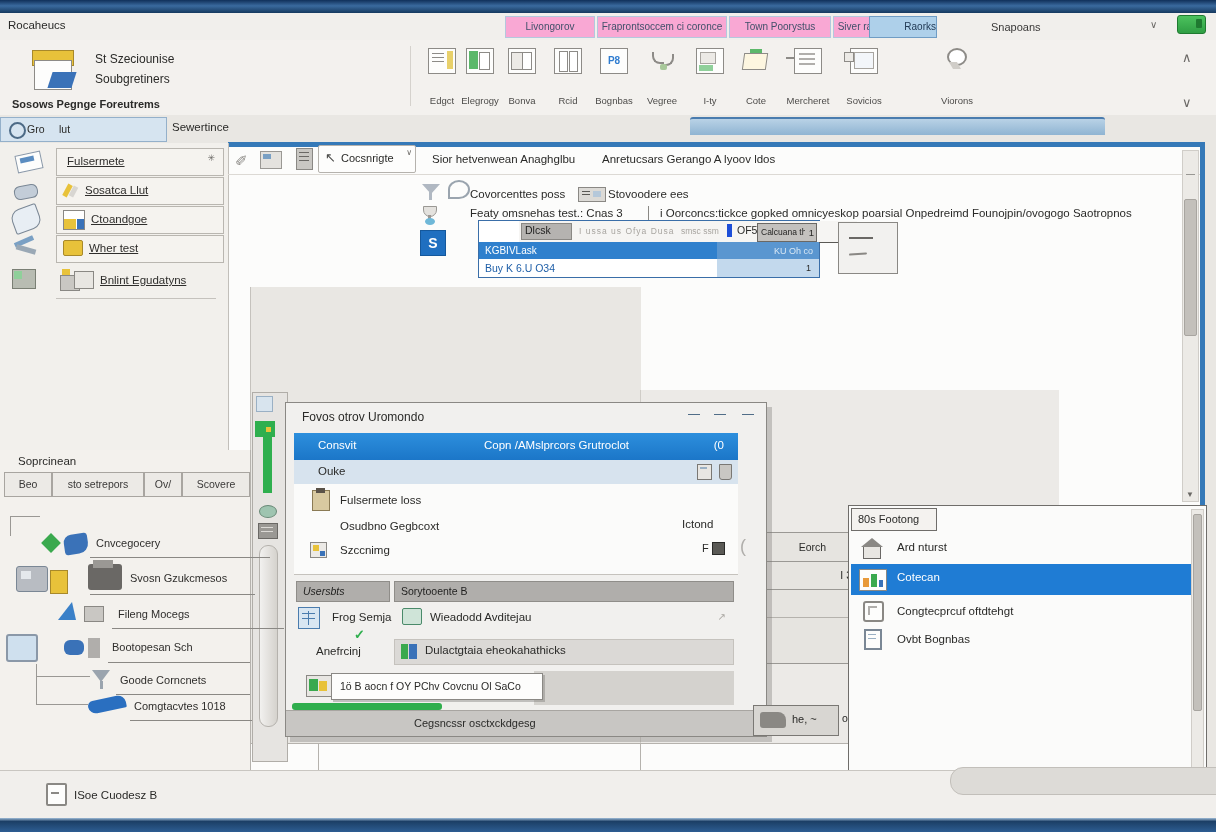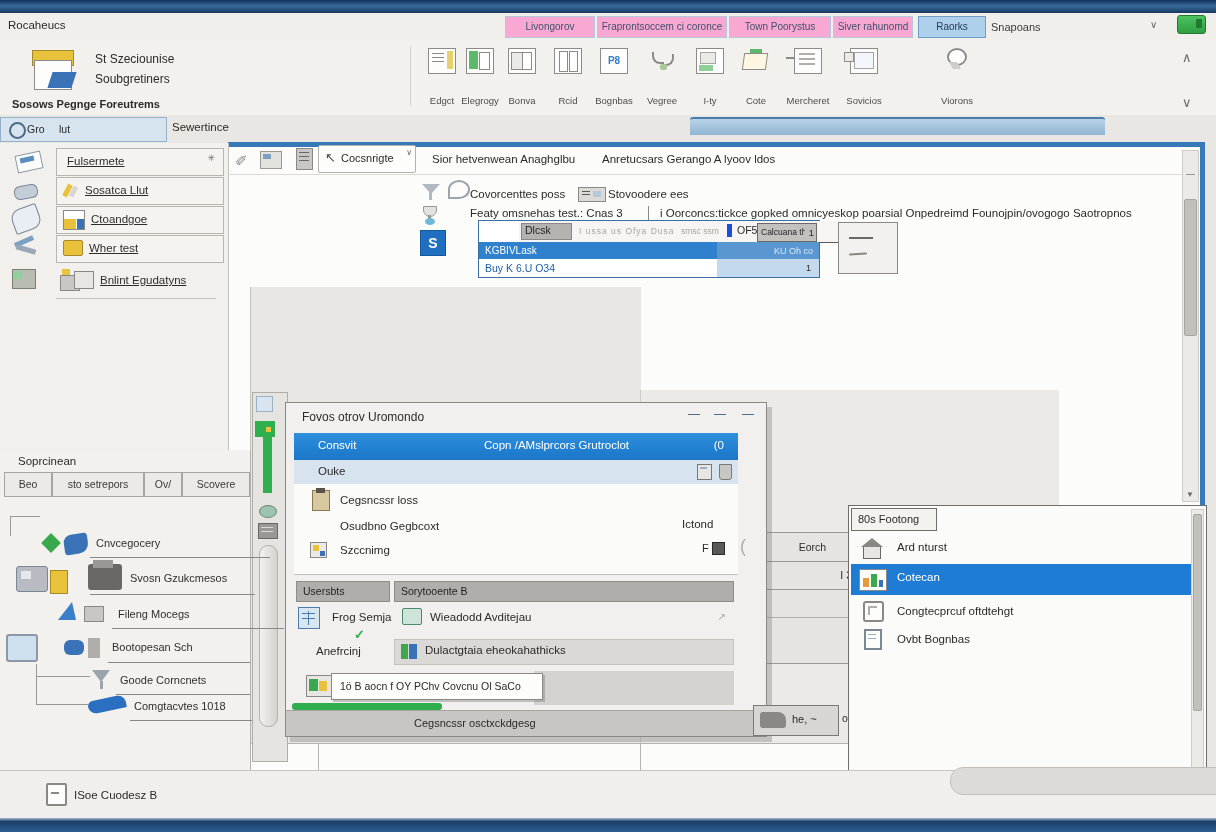--- a/index.html
+++ b/index.html
@@ -49,21 +49,21 @@
 <div class="frame">
 
   <div class="abs titlebar"></div>
 
   <div class="abs menubar">
     <span class="abs t115 dark" style="left:8px;top:6px;">Rocaheucs</span>
     <span class="mtab" style="left:505px;width:88px;">Livongorov</span>
     <span class="mtab" style="left:597px;width:128px;">Fraprontsoccem ci coronce</span>
     <span class="mtab" style="left:729px;width:100px;">Town Poorystus</span>
     <span class="mtab" style="left:833px;width:78px;">Siver rahunomd</span>
-    <span class="mtab active" style="left:918px;width:66px;">Raorks</span>
+    <span class="mtab active" style="left:869px;width:66px;text-align:right;">Raorks</span>
     <span class="mtab plain" style="left:990px;width:74px;text-align:left;">Snapoans</span>
     <span class="abs gray" style="left:1150px;top:6px;font-size:10px;">∨</span>
     <div class="abs" style="left:1177px;top:2px;width:27px;height:17px;border-radius:3px;background:linear-gradient(#4cc25e,#2f9e43);border:1px solid #1f7a30;">
       <div class="abs" style="right:3px;top:3px;width:6px;height:9px;background:#1f7a30;border-radius:1px;"></div>
     </div>
   </div>
 
   <div class="abs ribbon">
     <div class="abs" style="left:32px;top:10px;width:50px;height:42px;">
       <div class="abs" style="left:0;top:0;width:40px;height:14px;background:#e8c23a;border:1px solid #a8892a;"></div>
@@ -349,36 +349,36 @@
       <div class="abs" style="right:26px;top:4px;width:13px;height:14px;background:#e8e6e2;border:1px solid #7a7874;">
           <div class="abs" style="left:2px;top:2px;width:7px;height:2px;background:#9ab0c4;"></div>
         </div>
       <div class="abs" style="right:6px;top:4px;width:11px;height:14px;background:#c9c7c3;border:1px solid #7a7874;border-radius:0 0 3px 3px;"></div>
     </div>
 
     <div class="abs" style="left:8px;top:81px;width:444px;height:90px;background:#fbfbfa;">
       <div class="abs" style="left:18px;top:6px;width:16px;height:19px;background:#d8c9a0;border:1px solid #8a7a54;">
           <div class="abs" style="left:3px;top:-3px;width:9px;height:5px;background:#5a5248;"></div>
         </div>
-      <span class="abs t115 dark" style="left:46px;top:10px;">Cegsncssr loss</span>
+      <span class="abs t115 dark" style="left:46px;top:10px;">Fulsermete loss</span>
       <span class="abs t115 dark" style="left:46px;top:36px;">Osudbno Gegbcoxt</span>
       <span class="abs t115 dark" style="left:388px;top:34px;">Ictond</span>
       <div class="abs" style="left:16px;top:58px;width:15px;height:14px;background:#eceae6;border:1px solid #8a8884;">
           <div class="abs" style="left:2px;top:2px;width:6px;height:6px;background:#e8c23a;"></div>
           <div class="abs" style="right:1px;bottom:1px;width:5px;height:5px;background:#3a72b8;"></div>
         </div>
       <span class="abs t115 dark" style="left:46px;top:60px;">Szccnimg</span>
       <span class="abs dark" style="left:408px;top:58px;font-size:11px;">F</span>
       <div class="abs" style="left:418px;top:58px;width:11px;height:11px;background:#5a5955;border:1px solid #2a2a28;"></div>
       <span class="abs" style="left:446px;top:52px;color:#b0aeab;font-size:18px;">(</span>
     </div>
     <div class="abs" style="left:8px;top:171px;width:444px;height:1px;background:#c5c2bd;"></div>
 
     <div class="abs" style="left:10px;top:178px;width:92px;height:19px;background:#b0aeab;border:1px solid #8f8d89;">
-      <span class="abs t10" style="left:6px;top:3px;color:#1f1f1e;">Usersbts</span>
+      <span class="abs t10" style="left:6px;top:3px;color:#1f1f1e;font-style:italic;">Usersbts</span>
     </div>
     <div class="abs" style="left:108px;top:178px;width:338px;height:19px;background:#b0aeab;border:1px solid #8f8d89;">
       <span class="abs t10" style="left:6px;top:3px;color:#1f1f1e;">Sorytooente B</span>
     </div>
 
     <div class="abs" style="left:10px;top:202px;width:436px;height:32px;">
       <div class="abs" style="left:2px;top:2px;width:20px;height:20px;background:#d8e6f2;border:1px solid #4a7cae;">
           <div class="abs" style="left:3px;top:5px;width:13px;height:1px;background:#4a7cae;"></div>
           <div class="abs" style="left:3px;top:10px;width:13px;height:1px;background:#4a7cae;"></div>
           <div class="abs" style="left:9px;top:3px;width:1px;height:14px;background:#4a7cae;"></div>

